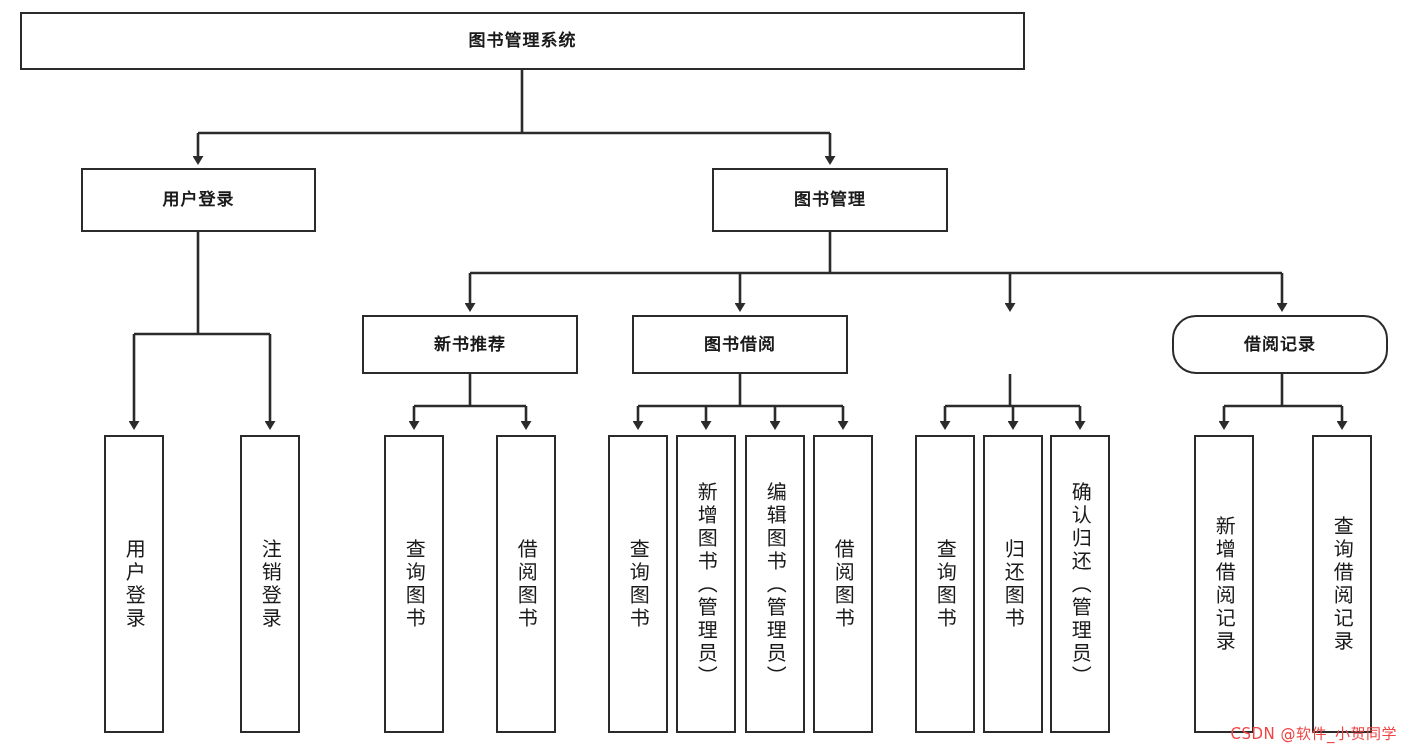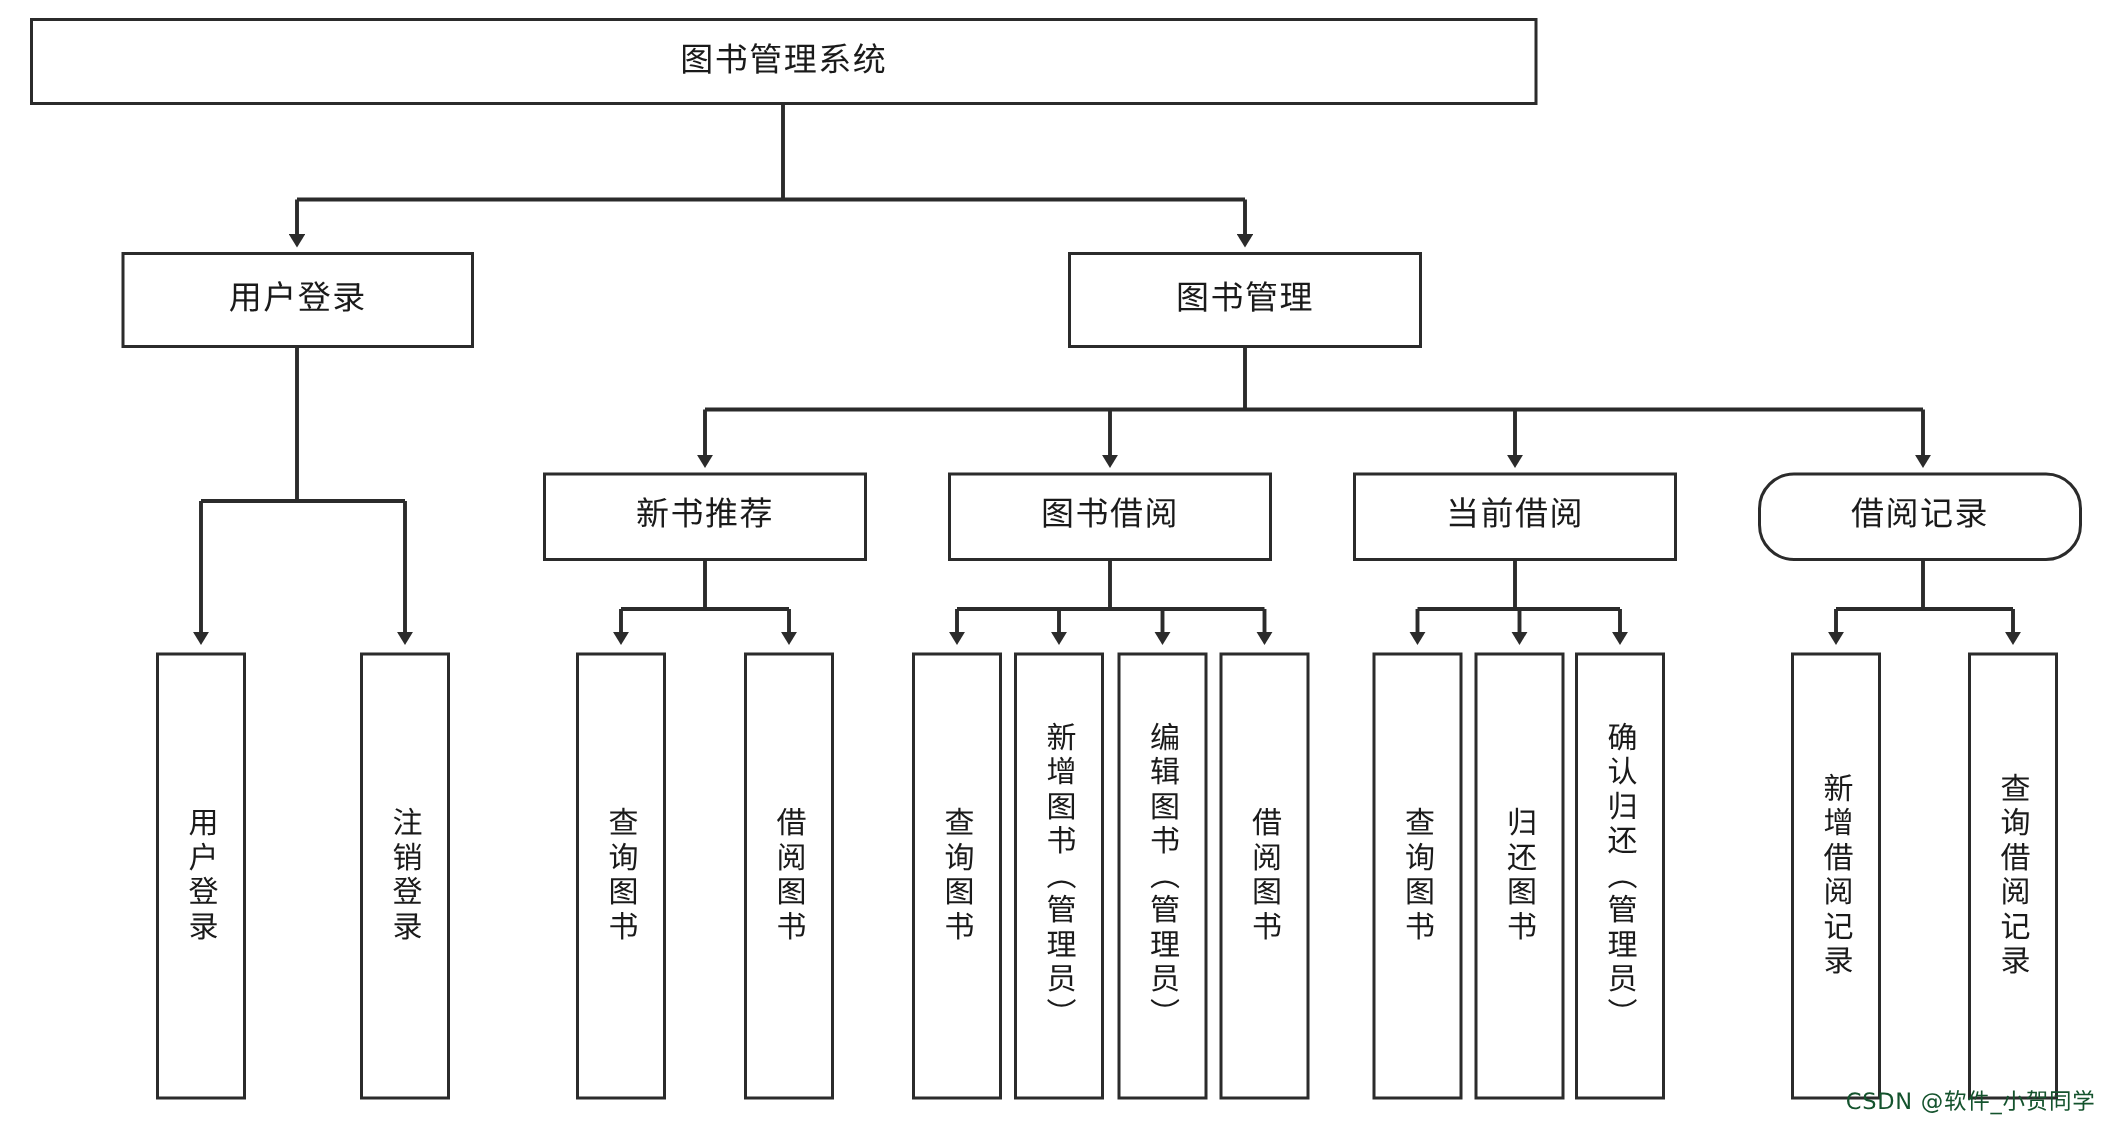--- a/index.html
+++ b/index.html
@@ -15,36 +15,37 @@
     position:absolute;
     box-sizing:border-box;
     background:#ffffff;
     border:2px solid #2b2b2b;
     display:flex;align-items:center;justify-content:center;
     color:#1a1a1a;
     line-height:1.12;
   }
   .node.horiz{
     writing-mode:horizontal-tb;
-    font-size:22px;
+    font-size:17px;
     letter-spacing:1px;
+    font-weight:bold;
   }
   .node.vert{
     writing-mode:vertical-rl;
     text-orientation:upright;
     font-size:20px;
     letter-spacing:3px;
     padding:6px 0;
   }
   .node .label{display:block;white-space:nowrap;}
   .watermark{
     position:absolute;
     right:8px;bottom:4px;
     font-size:15px;
-    color:#14532d;
+    color:#ef4444;
     letter-spacing:.5px;
     white-space:nowrap;
     pointer-events:none;
   }
 </style>
 </head>
 <body>
 
 <div id="diagram-root">
 
@@ -108,23 +109,20 @@
   <div class="node horiz" style="left:712px;top:168px;width:236px;height:64px;align-items:center;">
     <span class="label">图书管理</span>
   </div>
 
   <div class="node horiz" style="left:632px;top:315px;width:216px;height:59px;">
     <span class="label">图书借阅</span>
   </div>
   <div class="node horiz" style="left:362px;top:315px;width:216px;height:59px;">
     <span class="label">新书推荐</span>
   </div>
-  <div class="node horiz" style="left:902px;top:315px;width:216px;height:59px;">
-    <span class="label">当前借阅</span>
-  </div>
   <div class="node horiz" style="left:1172px;top:315px;width:216px;height:59px;border-radius:24px;">
     <span class="label">借阅记录</span>
   </div>
 
   <div class="node vert" style="left:104px;top:435px;width:60px;height:298px;">
     <span class="label">用户登录</span>
   </div>
   <div class="node vert" style="left:240px;top:435px;width:60px;height:298px;">
     <span class="label">注销登录</span>
   </div>

